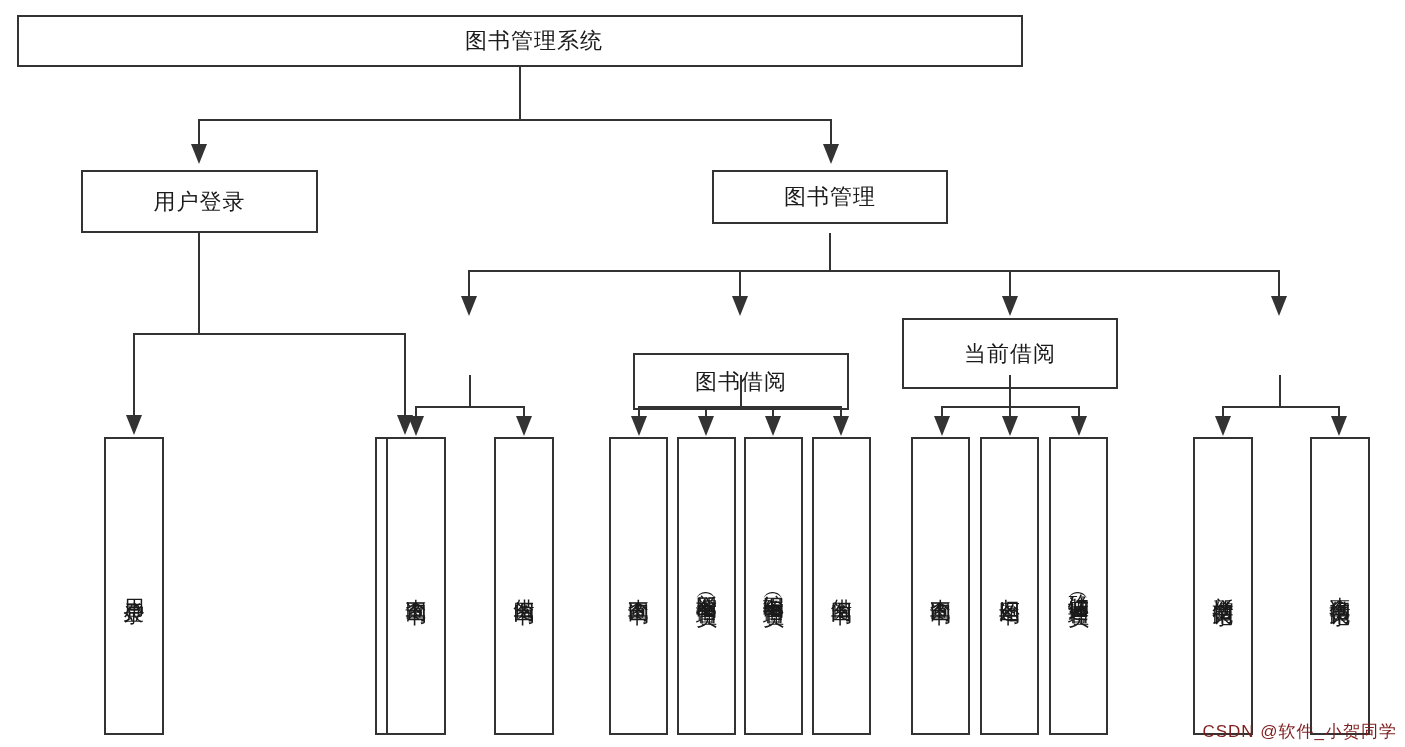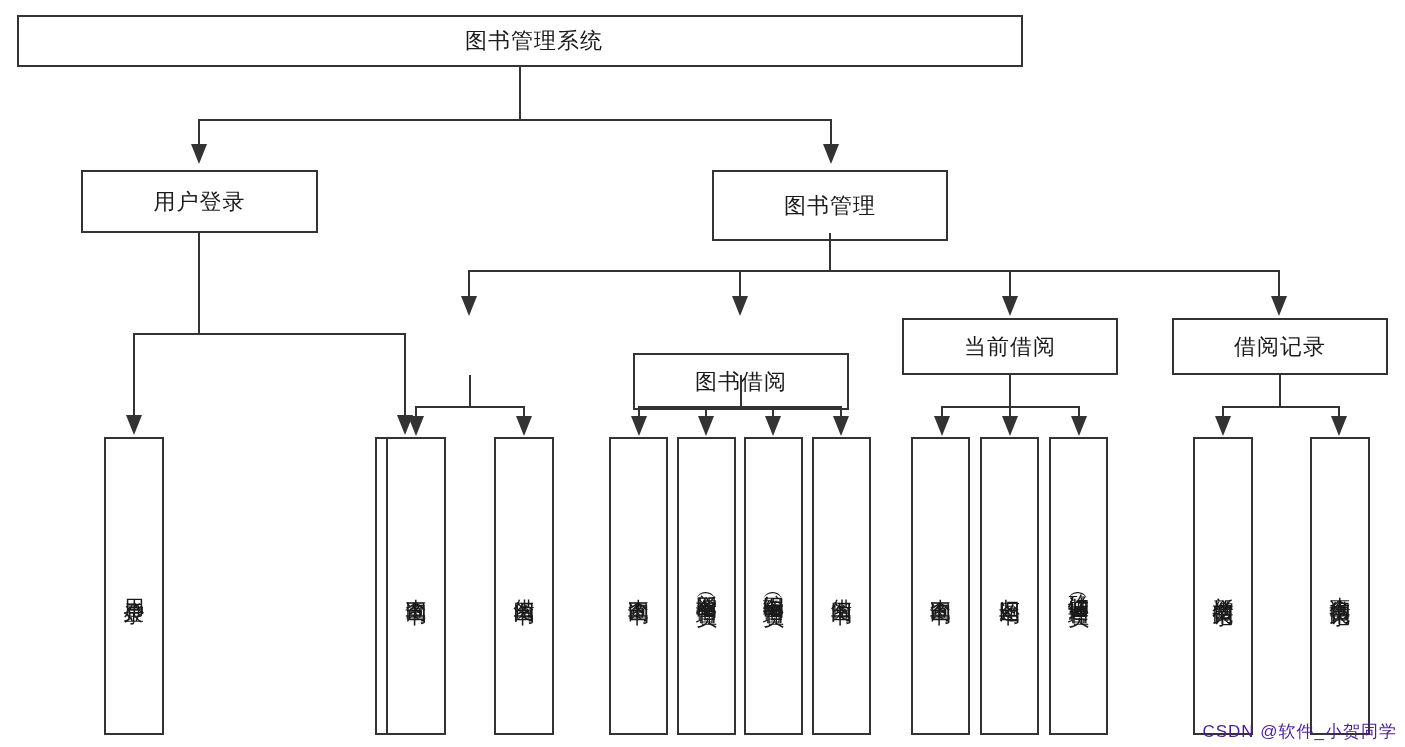--- a/index.html
+++ b/index.html
@@ -58,21 +58,21 @@
     height: 0;
     border-left: 8px solid transparent;
     border-right: 8px solid transparent;
     border-top: 20px solid #333333;
   }
   .watermark {
     position: absolute;
     right: 8px;
     bottom: 4px;
     font-size: 17px;
-    color: #4c1d95;
+    color: #7f1d1d;
     letter-spacing: 1px;
     white-space: nowrap;
   }
 </style>
 </head>
 <body>
 
 <div id="canvas">
 
   <div class="node h root" style="left:17px; top:15px; width:1006px; height:52px;padding-left:28px;">
@@ -85,21 +85,21 @@
 
   <div class="line vline" style="left:198px; top:119px; width:2px; height:27px;"></div>
   <div class="arrow" style="left:191px; top:144px;"></div>
   <div class="line vline" style="left:830px; top:119px; width:2px; height:27px;"></div>
   <div class="arrow" style="left:823px; top:144px;"></div>
 
   <div class="node h" style="left:81px; top:170px; width:237px; height:63px;">
     <span class="txt">用户登录</span>
   </div>
 
-  <div class="node h" style="left:712px; top:170px; width:236px; height:71px;">
+  <div class="node h" style="left:712px; top:170px; width:236px; height:54px;">
     <span class="txt">图书管理</span>
   </div>
 
   <div class="line vline" style="left:198px; top:233px; width:2px; height:101px;"></div>
   <div class="line hline" style="left:133px; top:333px; width:273px; height:2px;"></div>
   <div class="line vline" style="left:133px; top:333px; width:2px; height:84px;"></div>
   <div class="arrow" style="left:126px; top:415px;"></div>
   <div class="line vline" style="left:404px; top:333px; width:2px; height:84px;"></div>
   <div class="arrow" style="left:397px; top:415px;"></div>
 
@@ -114,25 +114,22 @@
 
   <div class="line vline" style="left:1009px; top:270px; width:2px; height:28px;"></div>
   <div class="arrow" style="left:1002px; top:296px;"></div>
 
   <div class="line vline" style="left:1278px; top:270px; width:2px; height:28px;"></div>
   <div class="arrow" style="left:1271px; top:296px;"></div>
 
   <div class="node h" style="left:633px; top:318px; width:216px; height:57px;margin-top:35px;">
     <span class="txt">图书借阅</span>
   </div>
-  <div class="node h" style="left:902px; top:318px; width:216px; height:57px;">
+  <div class="node h" style="left:902px; top:318px; width:216px; height:71px;">
     <span class="txt">当前借阅</span>
-  </div>
-  <div class="node h" style="left:1172px; top:318px; width:216px; height:57px;">
-    <span class="txt">借阅记录</span>
   </div>
 
   <div class="line vline" style="left:469px; top:375px; width:2px; height:32px;"></div>
   <div class="line hline" style="left:415px; top:406px; width:110px; height:2px;"></div>
   <div class="line vline" style="left:415px; top:406px; width:2px; height:12px;"></div>
   <div class="arrow" style="left:408px; top:416px;"></div>
   <div class="line vline" style="left:523px; top:406px; width:2px; height:12px;"></div>
   <div class="arrow" style="left:516px; top:416px;"></div>
 
   <div class="line vline" style="left:740px; top:375px; width:2px; height:32px;"></div>

